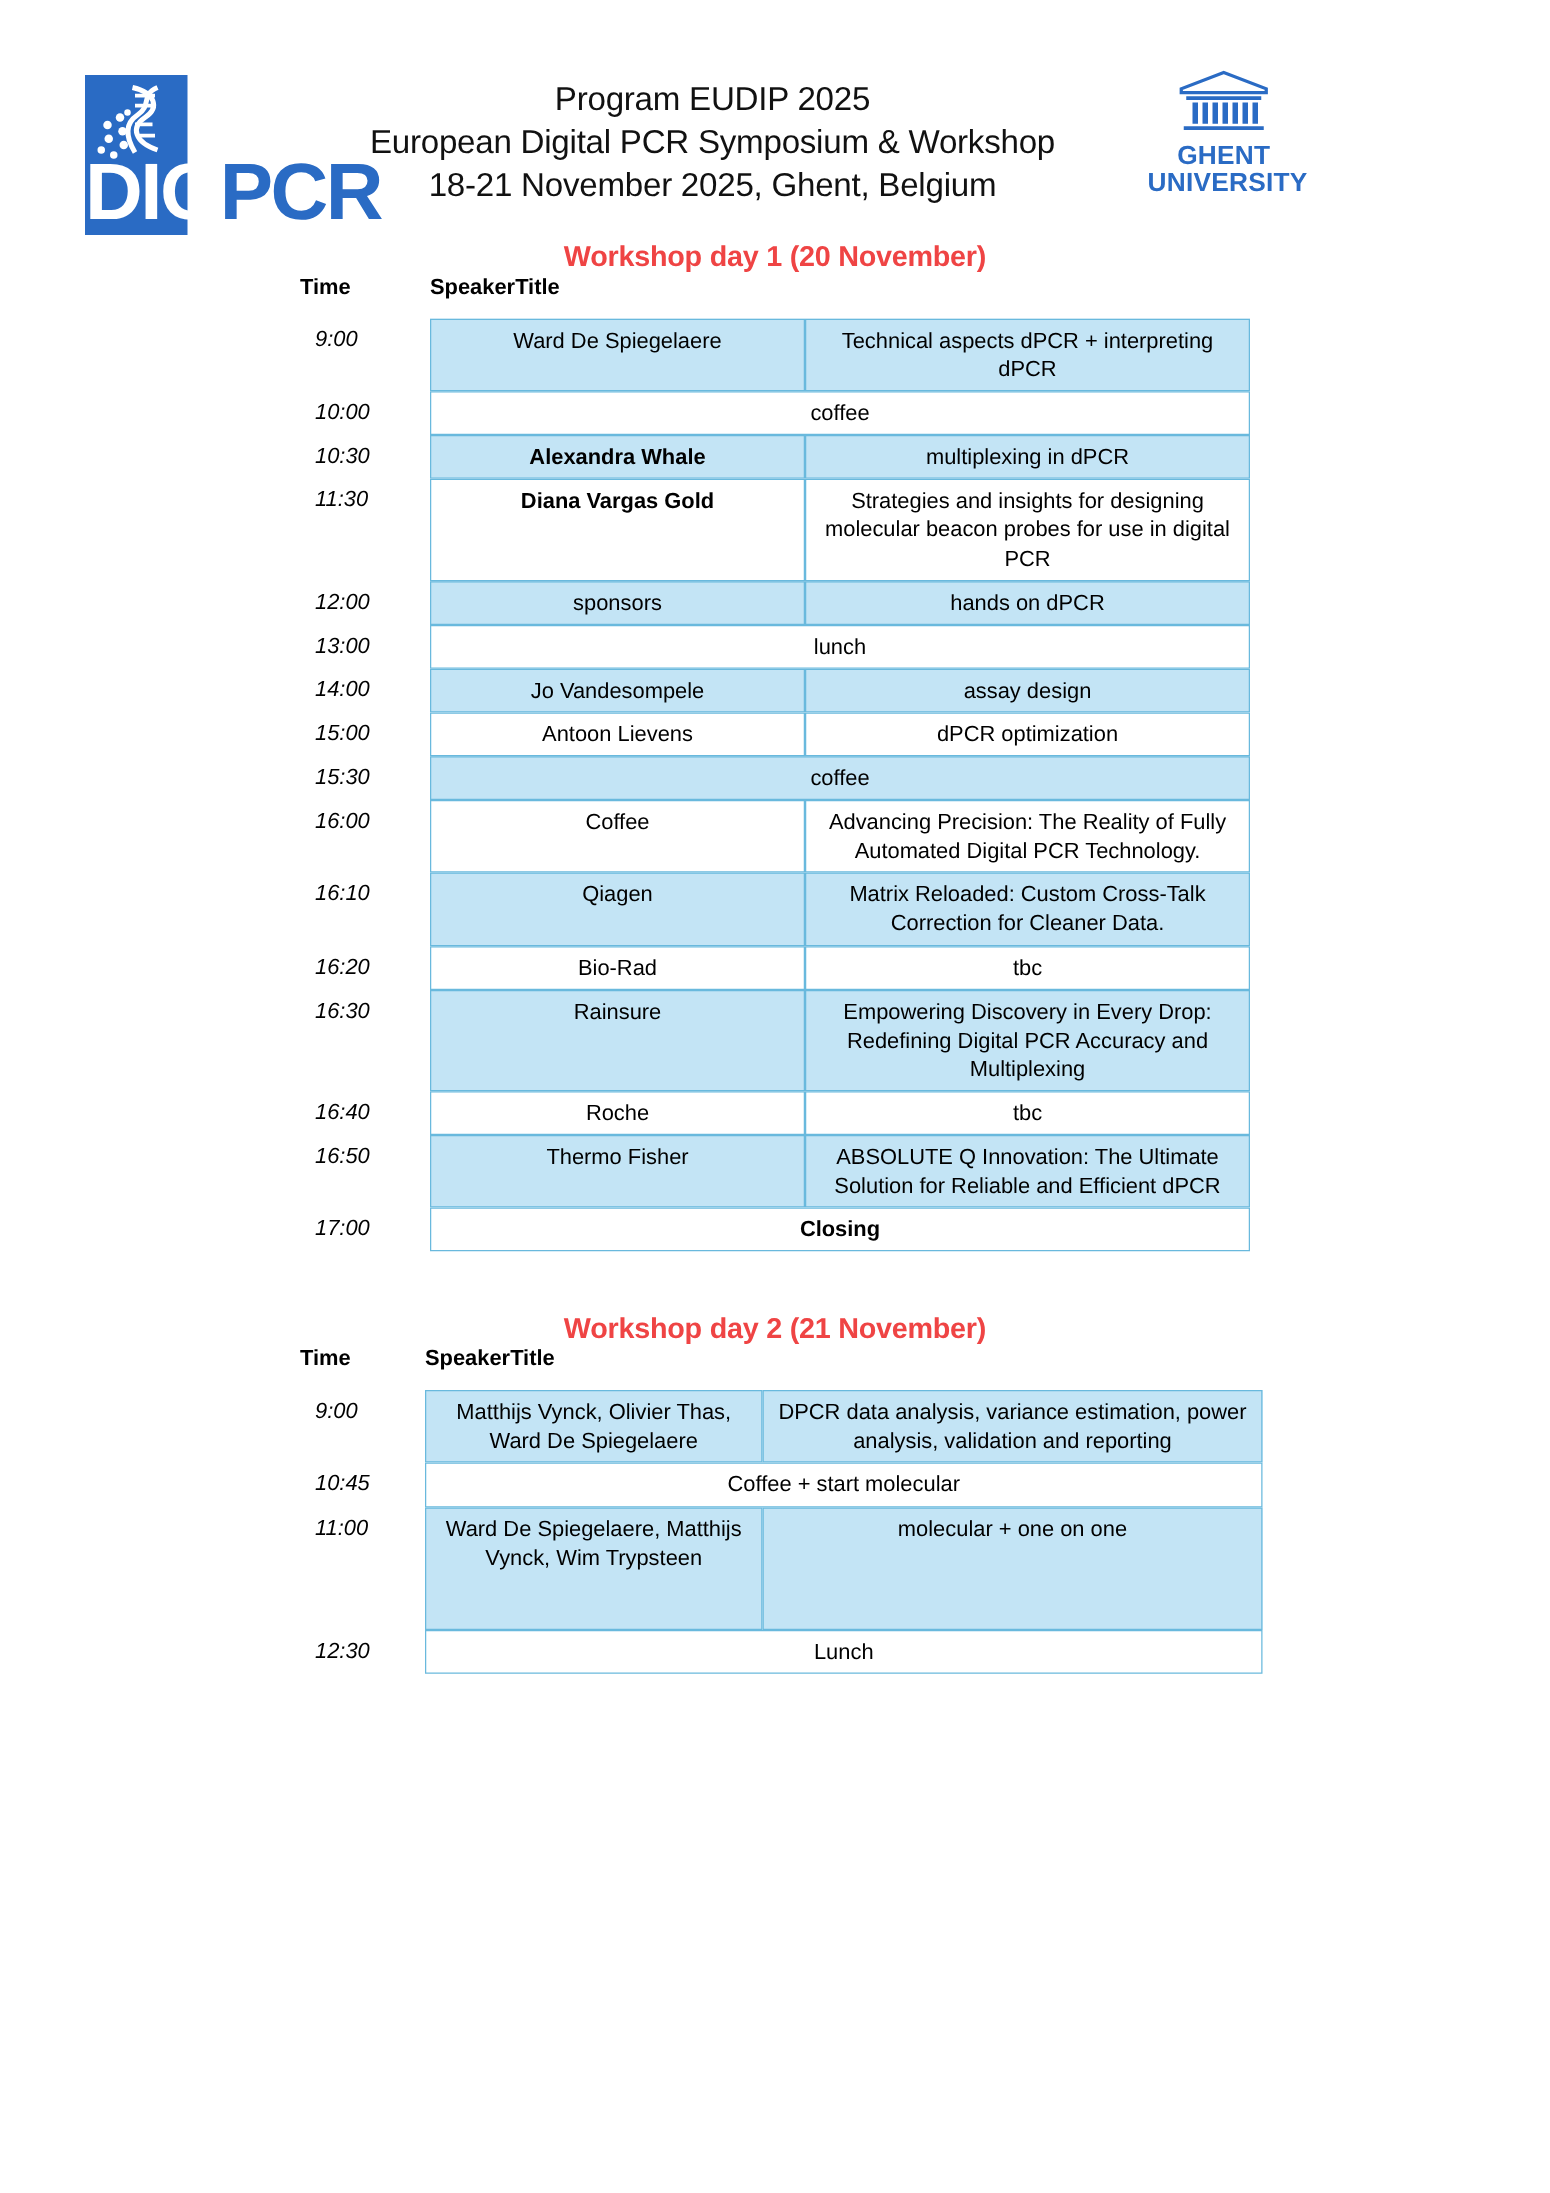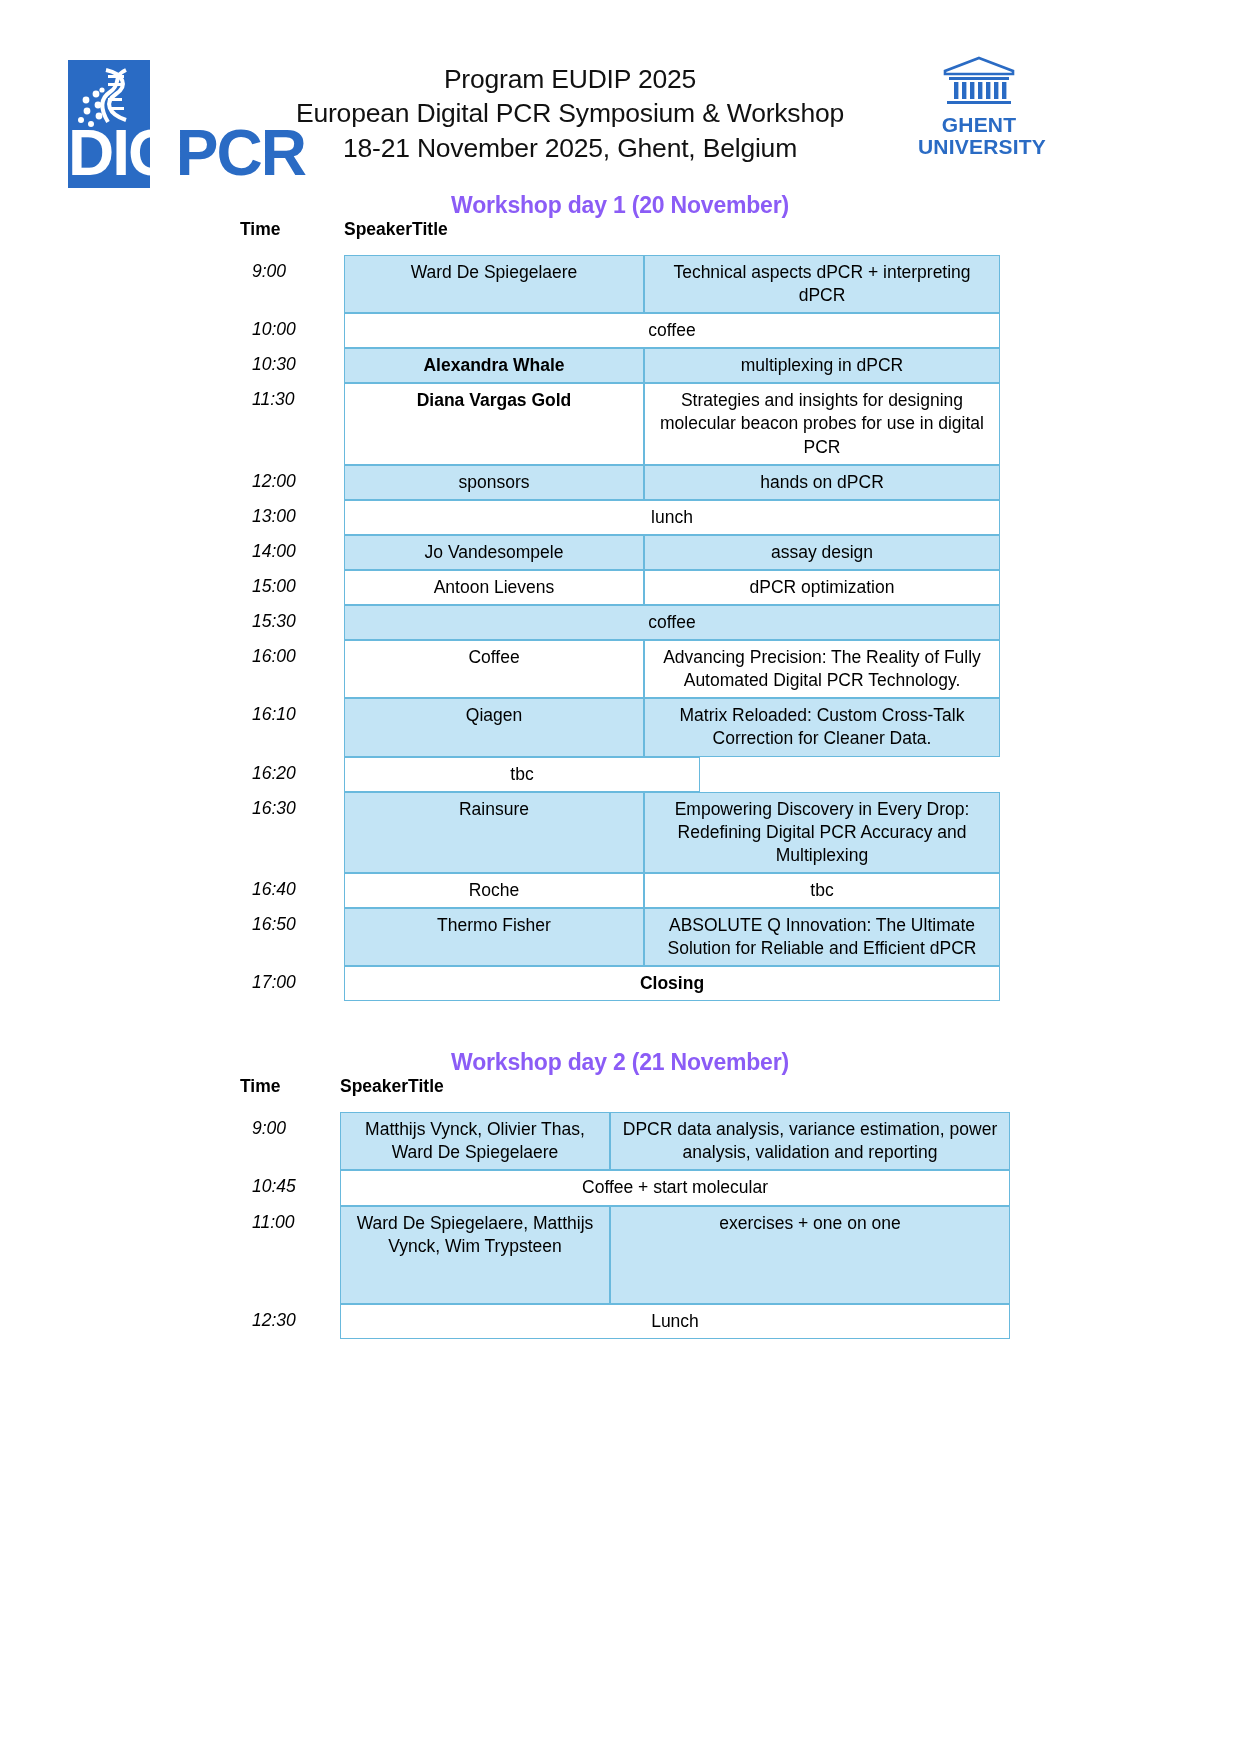--- a/index.html
+++ b/index.html
@@ -118,21 +118,21 @@
   }
 
   
   .section {
     position: relative;
   }
   .section-title {
     text-align: center;
     font-weight: 700;
     font-size: 23px;
-    color: #8b5cf6;
+    color: #ef4444;
     letter-spacing: -0.2px;
   }
 
   .sched {
     width: 760px;
     margin: 0 auto;
     position: relative;
   }
 
   
@@ -307,20 +307,21 @@
             <div class="cell-speaker plain" style="min-height: 48px;">Coffee</div>
             <div class="cell-title plain" style="min-height: 48px;">Advancing Precision: The Reality of Fully Automated Digital PCR Technology.</div>
           </div>
           <div class="row" style="min-height: 48px;">
             <div class="cell-time">16:10</div>
             <div class="cell-speaker shade" style="min-height: 48px;">Qiagen</div>
             <div class="cell-title shade" style="min-height: 48px;">Matrix Reloaded: Custom Cross-Talk Correction for Cleaner Data.</div>
           </div>
           <div class="row" style="min-height: 28px;">
             <div class="cell-time">16:20</div>
+            <div class="cell-speaker plain" style="min-height: 28px;">Bio-Rad</div>
             <div class="cell-title plain" style="min-height: 28px;">tbc</div>
           </div>
           <div class="row" style="min-height: 76px;">
             <div class="cell-time">16:30</div>
             <div class="cell-speaker shade" style="min-height: 76px;">Rainsure</div>
             <div class="cell-title shade" style="min-height: 76px;">Empowering Discovery in Every Drop: Redefining Digital PCR Accuracy and Multiplexing</div>
           </div>
           <div class="row" style="min-height: 28px;">
             <div class="cell-time">16:40</div>
             <div class="cell-speaker plain" style="min-height: 28px;">Roche</div>
@@ -355,21 +356,21 @@
             <div class="cell-speaker shade" style="min-height: 48px;">Matthijs Vynck, Olivier Thas, Ward De Spiegelaere</div>
             <div class="cell-title shade" style="min-height: 48px;">DPCR data analysis, variance estimation, power analysis, validation and reporting</div>
           </div>
           <div class="row" style="min-height: 32px;">
             <div class="cell-time">10:45</div>
             <div class="cell-span plain" style="min-height: 32px;">Coffee + start molecular</div>
           </div>
           <div class="row" style="min-height: 98px;">
             <div class="cell-time">11:00</div>
             <div class="cell-speaker shade" style="min-height: 98px;">Ward De Spiegelaere, Matthijs Vynck, Wim Trypsteen</div>
-            <div class="cell-title shade" style="min-height: 98px;">exercises + one on one</div>
+            <div class="cell-title shade" style="min-height: 98px;">molecular + one on one</div>
           </div>
           <div class="row" style="min-height: 32px;">
             <div class="cell-time">12:30</div>
             <div class="cell-span plain" style="min-height: 32px;">Lunch</div>
           </div>
         </div>
     </div>
   </div>
 
 </div>

